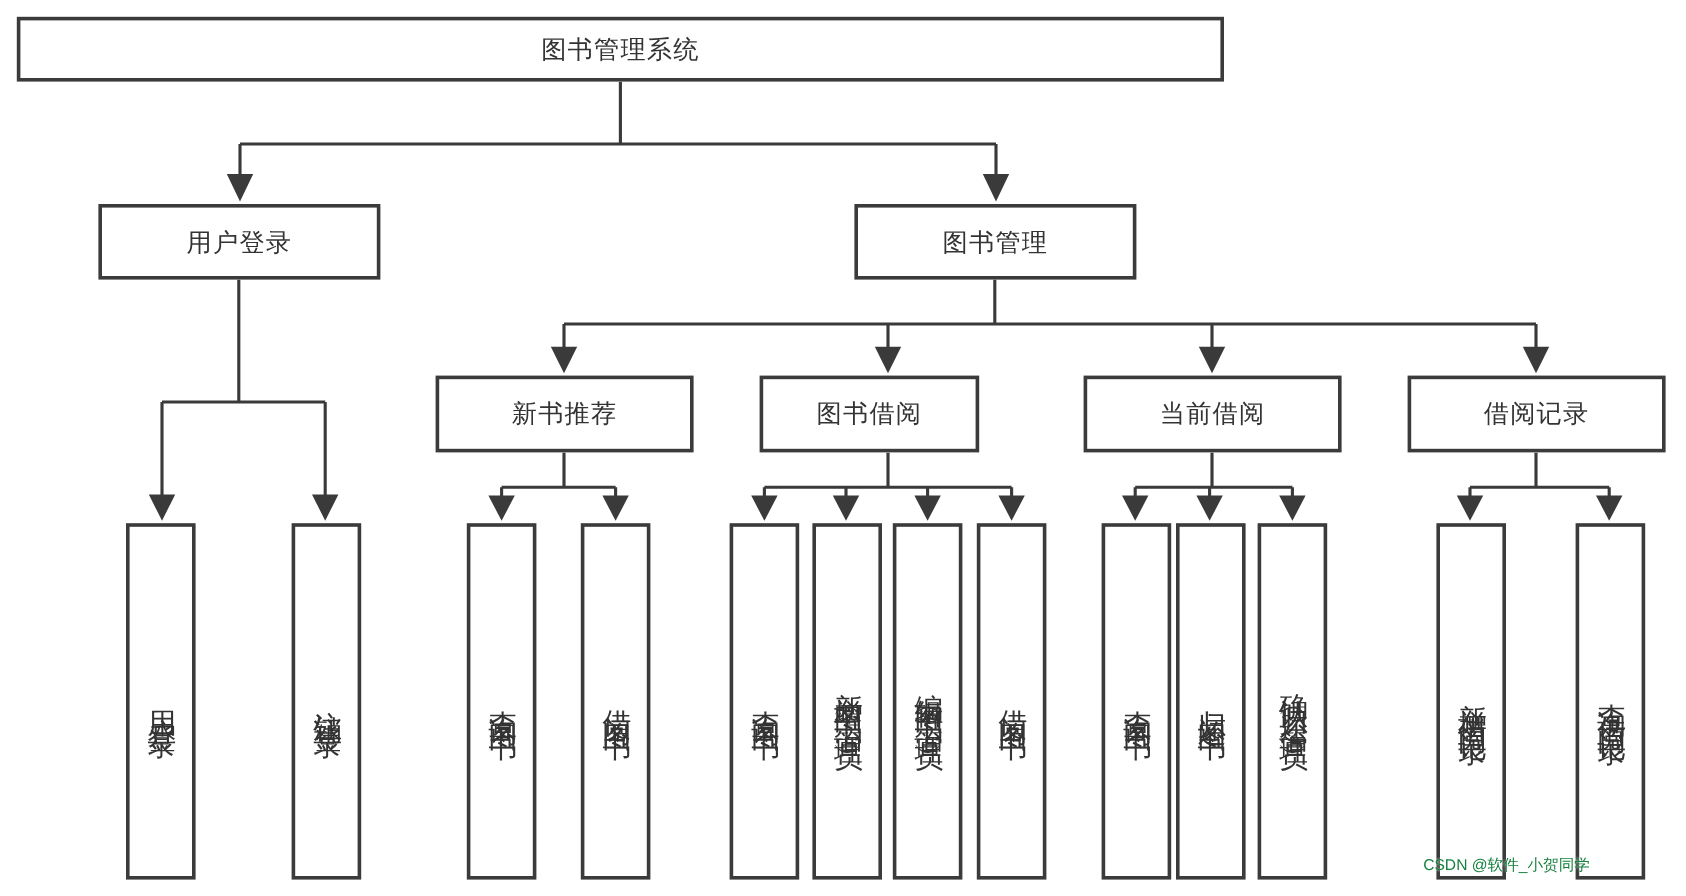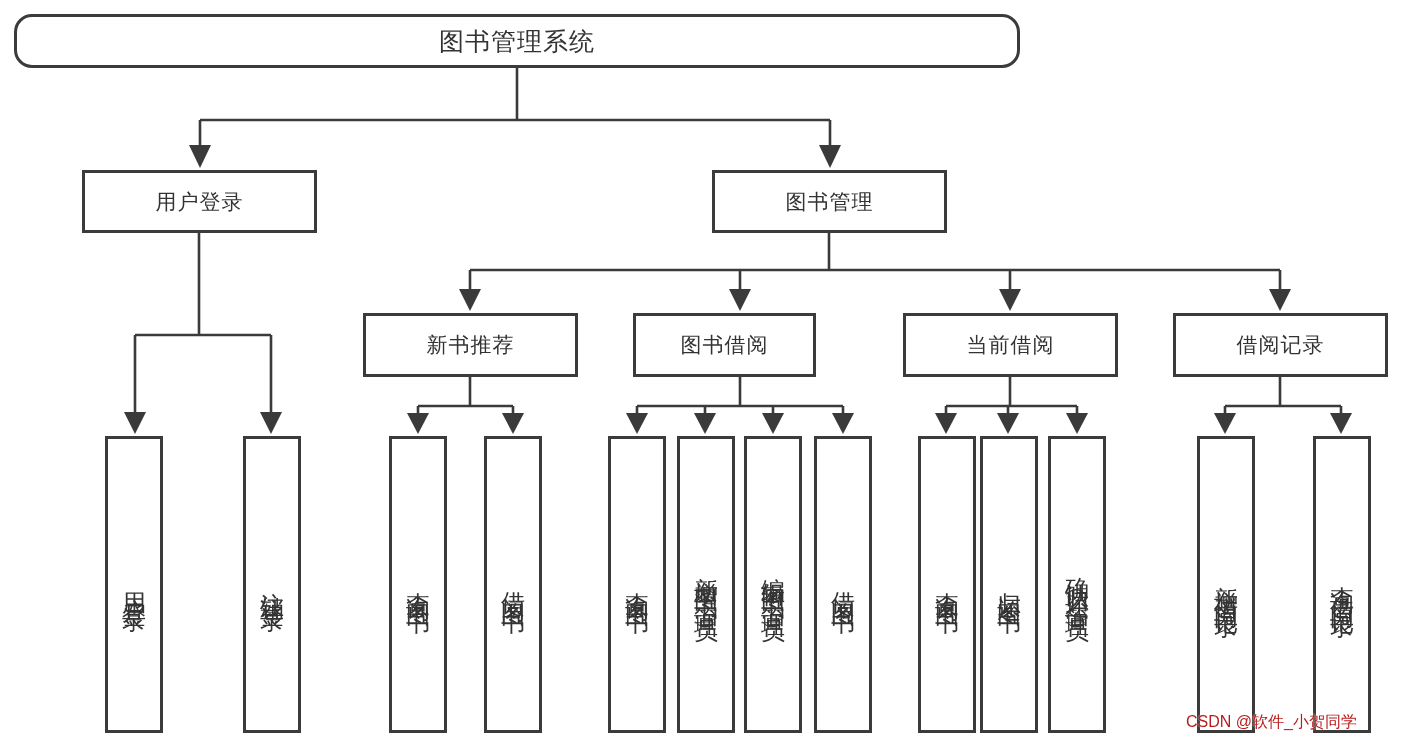--- a/index.html
+++ b/index.html
@@ -37,28 +37,28 @@
     letter-spacing: 1px;
     white-space: nowrap;
   }
   .node.v {
     font-size: 24px;
     writing-mode: vertical-rl;
     text-orientation: mixed;
     letter-spacing: 6px;
     line-height: 1;
   }
-  .node.root { font-size: 25px; border-radius: 18px; }
+  .node.root { font-size: 21px; }
   #watermark {
     position: absolute;
     left: 1186px;
     top: 712px;
     width: 215px;
-    font-size: 16px;
-    color: #b91c1c;
+    font-size: 13px;
+    color: #15803d;
     white-space: nowrap;
     z-index: 5;
     text-shadow: 0 0 2px #ffffff;
   }
 </style>
 </head>
 <body>
 
 <div id="stage">
 

